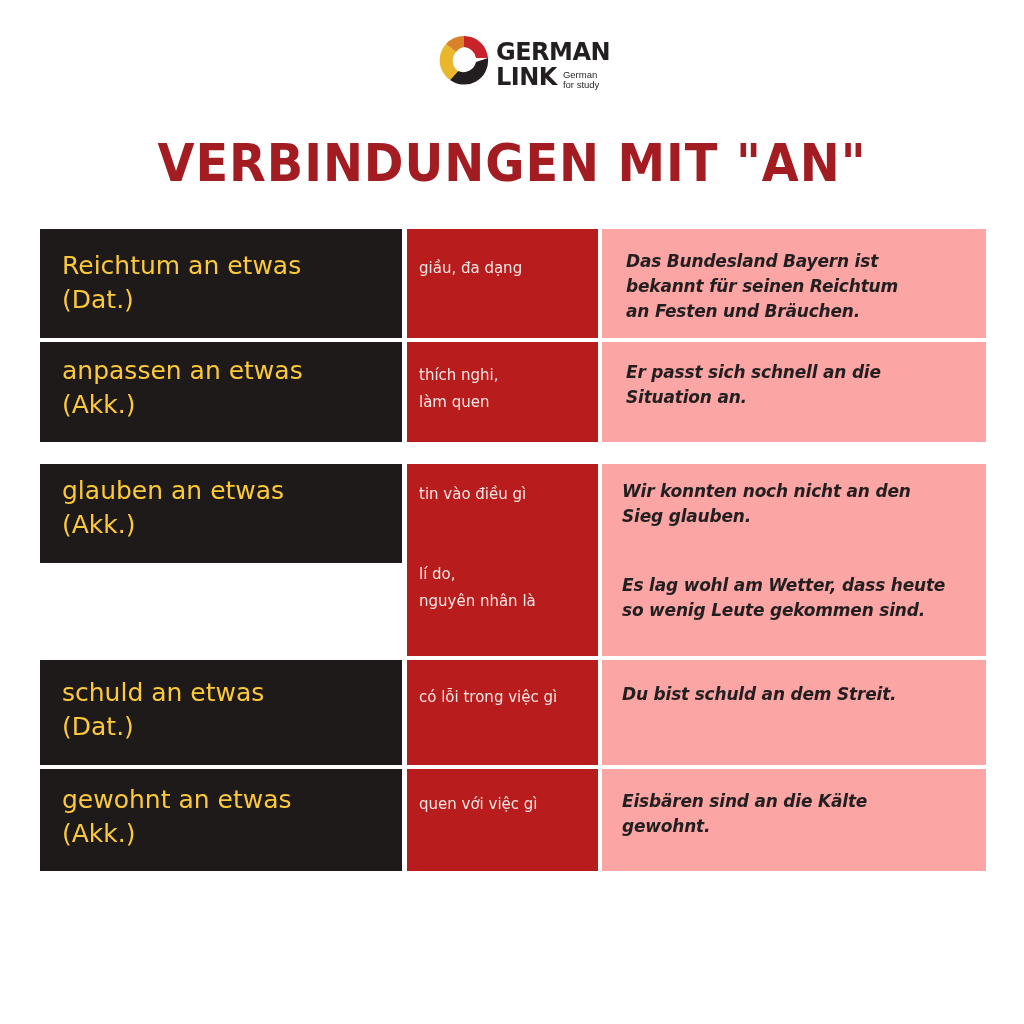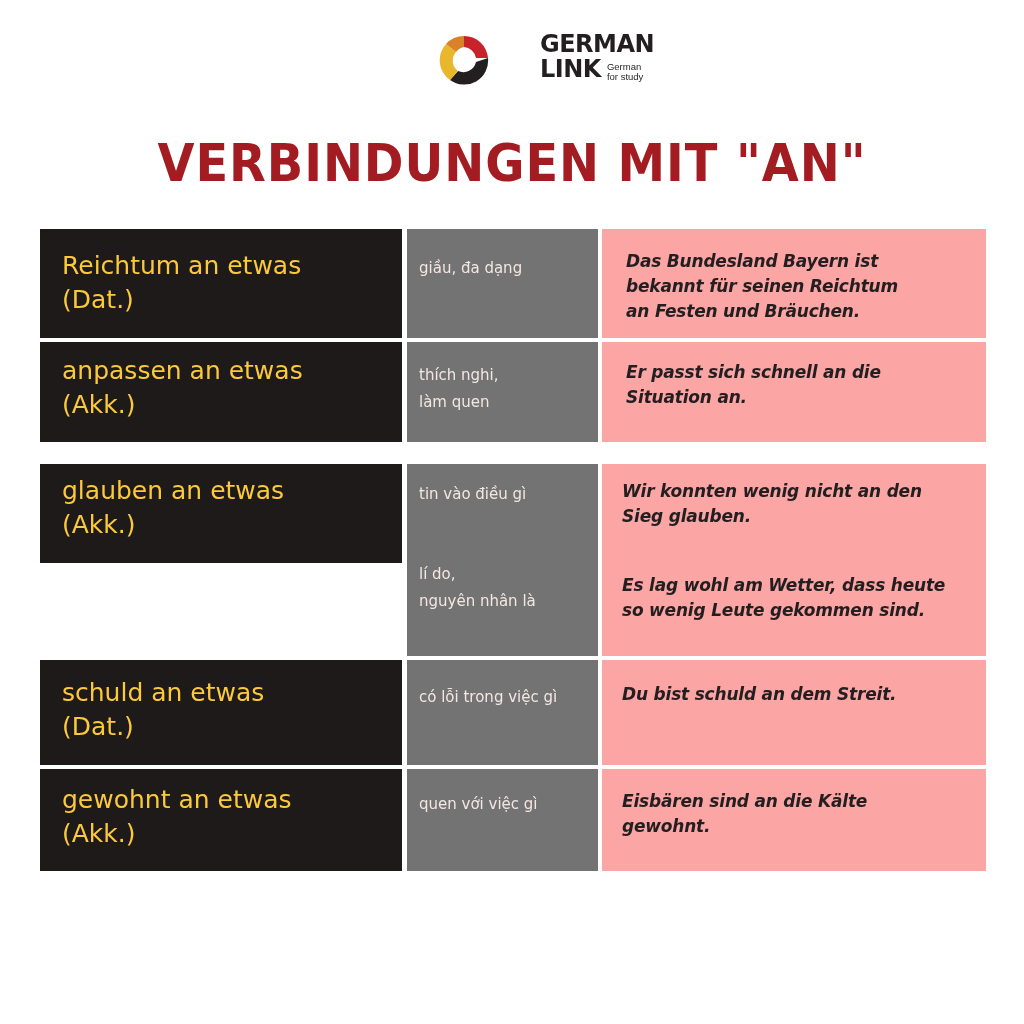--- a/index.html
+++ b/index.html
@@ -1,28 +1,28 @@
 <!DOCTYPE html>
 <html><head>
 <meta charset="utf-8">
 <style>
   html, body { margin:0; padding:0; }
   body { width:1024px; height:1024px; background:#ffffff; position:relative; overflow:hidden; font-family:"DejaVu Sans", sans-serif; }
   .logo { position:absolute; left:436px; top:32px; width:170px; height:58px; }
   .logo-mark { position:absolute; left:0; top:0; width:56px; height:56px; }
-  .logo-text { position:absolute; left:60px; top:0;margin-left:44px; }
+  .logo-text { position:absolute; left:60px; top:8px; }
   .logo-big { font-family:"DejaVu Sans", sans-serif; font-weight:bold; font-size:24px; line-height:25px; color:#231f20; letter-spacing:-0.5px; }
   .logo-row { display:flex; align-items:flex-end; }
   .logo-small { font-family:"Liberation Sans", sans-serif; font-size:9.5px; line-height:10px; color:#231f20; margin-left:6px; margin-top:3px; }
   .title { position:absolute; left:0; width:1024px; top:132px; text-align:center; font-family:"DejaVu Sans", sans-serif; font-weight:bold; font-size:52px; letter-spacing:1px; color:#a21c22; line-height:62px; transform:scaleX(0.92); transform-origin:center; }
   .table { position:absolute; left:40px; top:229px; width:946px; }
   .row { position:absolute; left:0; width:866px; }
   .cell { position:absolute; top:0; bottom:0; box-sizing:border-box; }
   .c1 { left:0; width:362px; background:#1e1a19; padding:20px 22px; }
-  .c2 { left:367px; width:191px; background:#737373; padding:28px 12px; }
+  .c2 { left:367px; width:191px; background:#b91c1c; padding:28px 12px; }
   .c3 { left:562px; width:384px; background:#fca5a5; padding:20px 24px; }
   .phrase { color:#fcc93a; font-family:"DejaVu Sans", sans-serif; font-size:25px; line-height:34px; white-space:pre-line; }
   .trans { color:#f3e7e4; font-family:"DejaVu Sans", sans-serif; font-size:15px; line-height:27px; white-space:pre-line; }
   .example { color:#231f20; font-family:"DejaVu Sans", sans-serif; font-style:italic; font-weight:bold; font-size:17px; line-height:25px; white-space:pre-line; letter-spacing:-0.2px; }
 </style>
 </head>
 <body>
 
 <div class="logo">
   <svg class="logo-mark" viewBox="0 0 56 56">
@@ -74,21 +74,21 @@
   </div>
   <div class="row" style="top:235px;height:99px">
     <div class="cell c1" style="padding-top:10px">
         <div class="phrase">glauben an etwas
 (Akk.)</div>
       </div>
     <div class="cell c2" style="padding-top:17px">
         <div class="trans">tin vào điều gì</div>
       </div>
     <div class="cell c3" style="padding-top:15px;padding-left:20px">
-        <div class="example">Wir konnten wenig nicht an den
+        <div class="example">Wir konnten noch nicht an den
 Sieg glauben.</div>
       </div>
   </div>
   <div class="row" style="top:320px;height:107px">
     <div class="cell c2" style="padding-top:12px">
         <div class="trans">lí do,
 nguyên nhân là</div>
       </div>
     <div class="cell c3" style="padding-top:24px;padding-left:20px">
         <div class="example">Es lag  wohl am Wetter, dass heute

